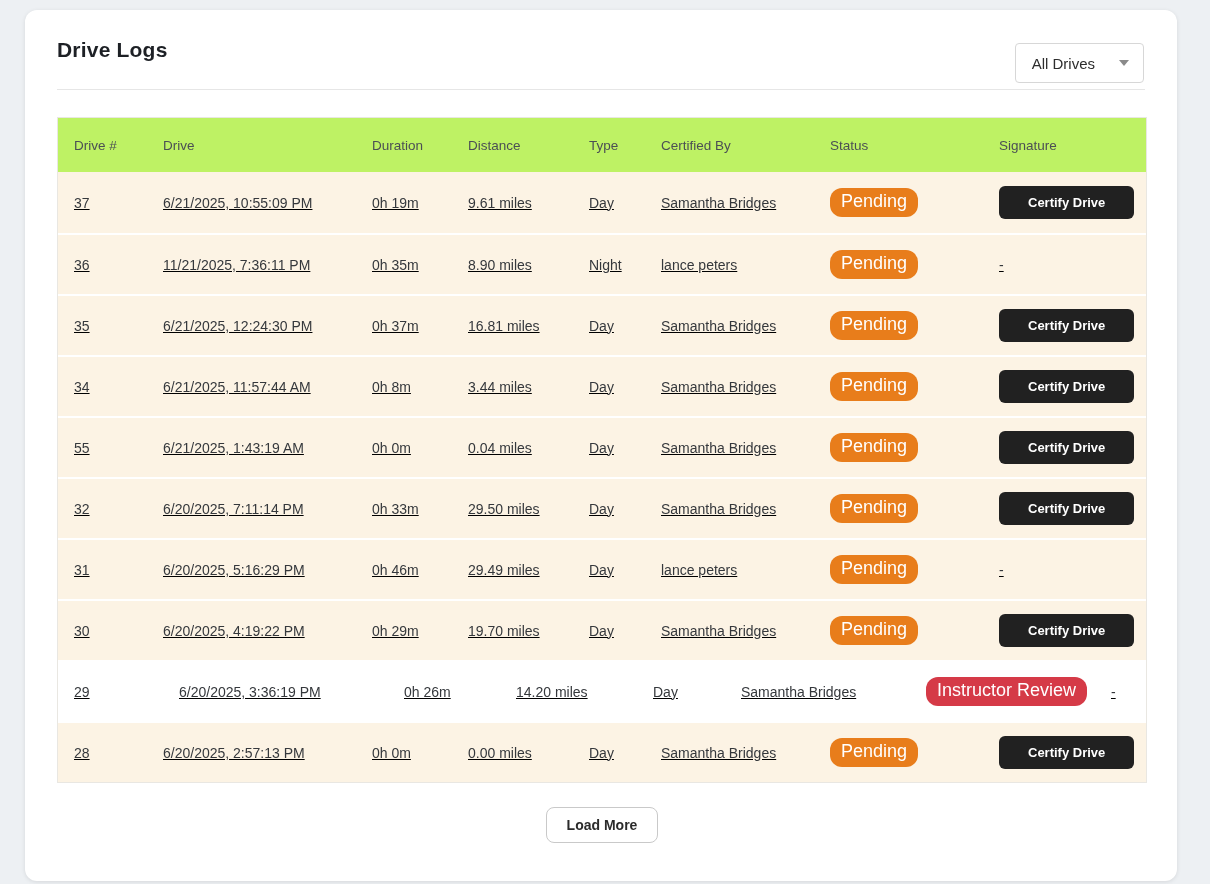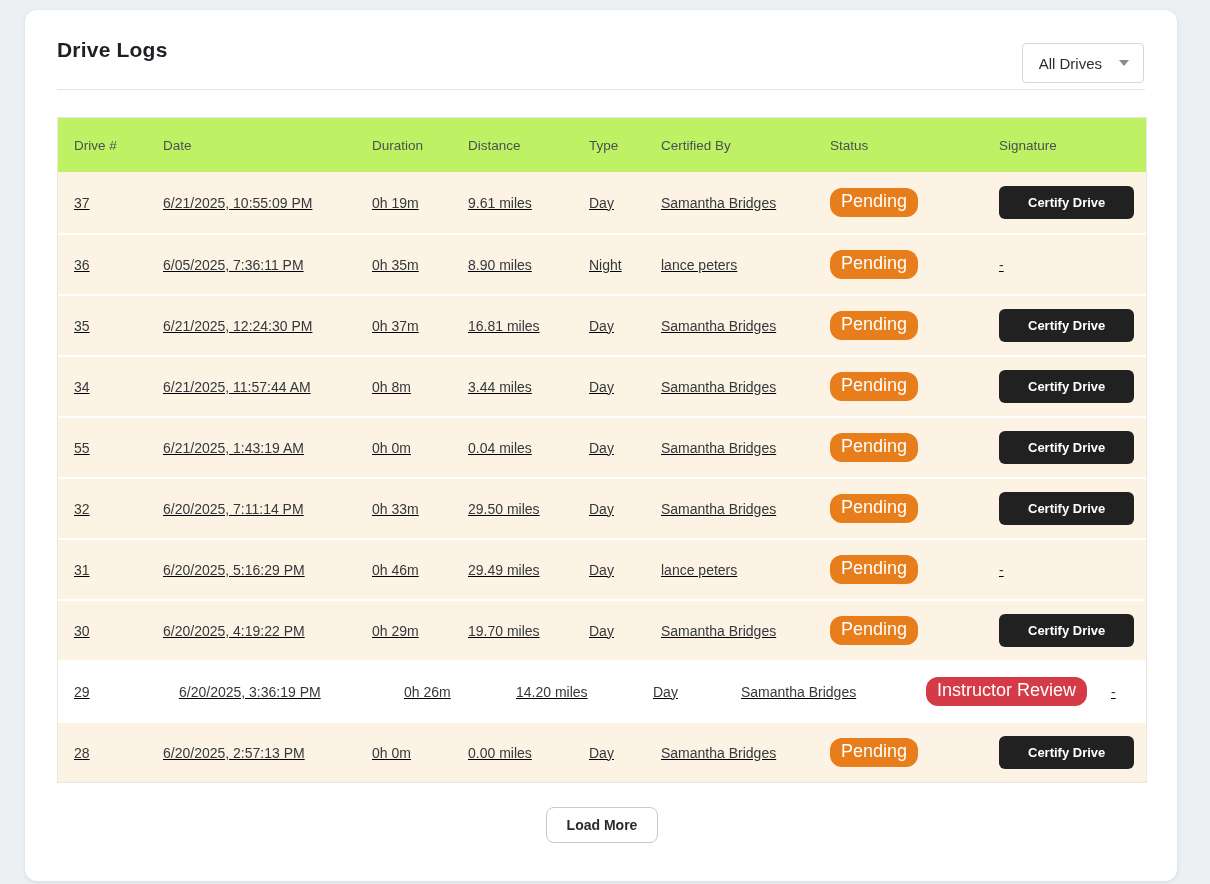--- a/index.html
+++ b/index.html
@@ -28,21 +28,21 @@
   .filter-select {
     position: absolute;
     top: 33px; right: 33px;
     height: 40px;
     min-width: 121px;
     background: #fff;
     border: 1px solid #d7d7d7;
     border-radius: 4px;
     display: flex;
     align-items: center;
-    gap: 17px;
+    gap: 24px;
     padding: 0 14px 0 16px;
     cursor: pointer;
   }
   .filter-select .label { font-size: 15px; color: #2d2d2d; }
   .caret {
     width: 0; height: 0;
     border-left: 5px solid transparent;
     border-right: 5px solid transparent;
     border-top: 6px solid #8a8a8a;
   }
@@ -133,21 +133,21 @@
   <div class="filter-select">
     <span class="label">All Drives</span>
     <span class="caret"></span>
   </div>
 
   <hr class="divider">
 
   <div class="table">
     <div class="thead">
       <div class="th">Drive #</div>
-      <div class="th">Date</div>
+      <div class="th">Drive</div>
       <div class="th">Duration</div>
       <div class="th">Distance</div>
       <div class="th">Type</div>
       <div class="th">Certified By</div>
       <div class="th">Status</div>
       <div class="th">Signature</div>
     </div>
     <div id="table-body">
   <div class="tr">
     <div class="td">37</div>
@@ -160,21 +160,21 @@
       <span class="badge pending">Pending</span>
     </div>
     <div class="td">
       <button class="certify-btn">Certify Drive</button>
       
     </div>
   </div>
 
   <div class="tr">
     <div class="td">36</div>
-    <div class="td">6/05/2025, 7:36:11 PM</div>
+    <div class="td">11/21/2025, 7:36:11 PM</div>
     <div class="td">0h 35m</div>
     <div class="td">8.90 miles</div>
     <div class="td">Night</div>
     <div class="td">lance peters</div>
     <div class="td">
       <span class="badge pending">Pending</span>
     </div>
     <div class="td">
       
       <span class="sig-dash">-</span>

